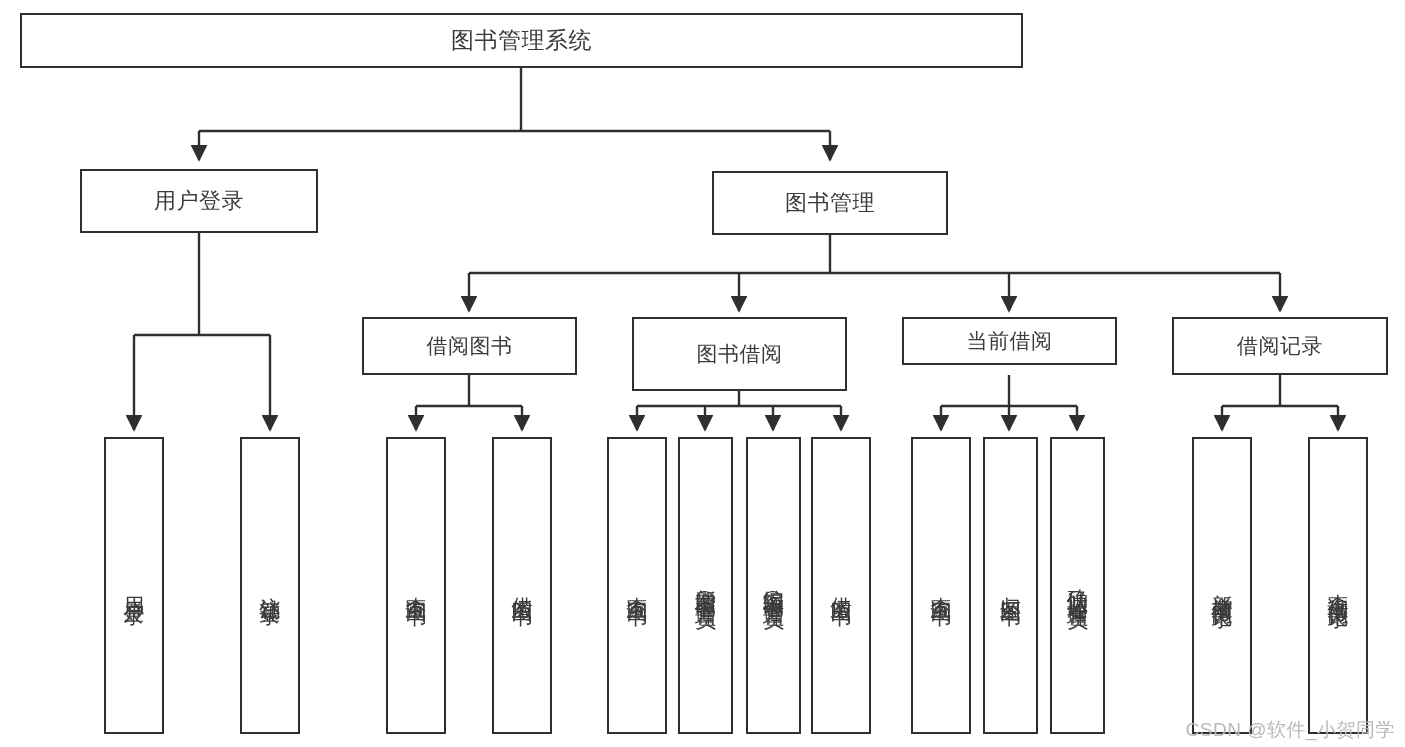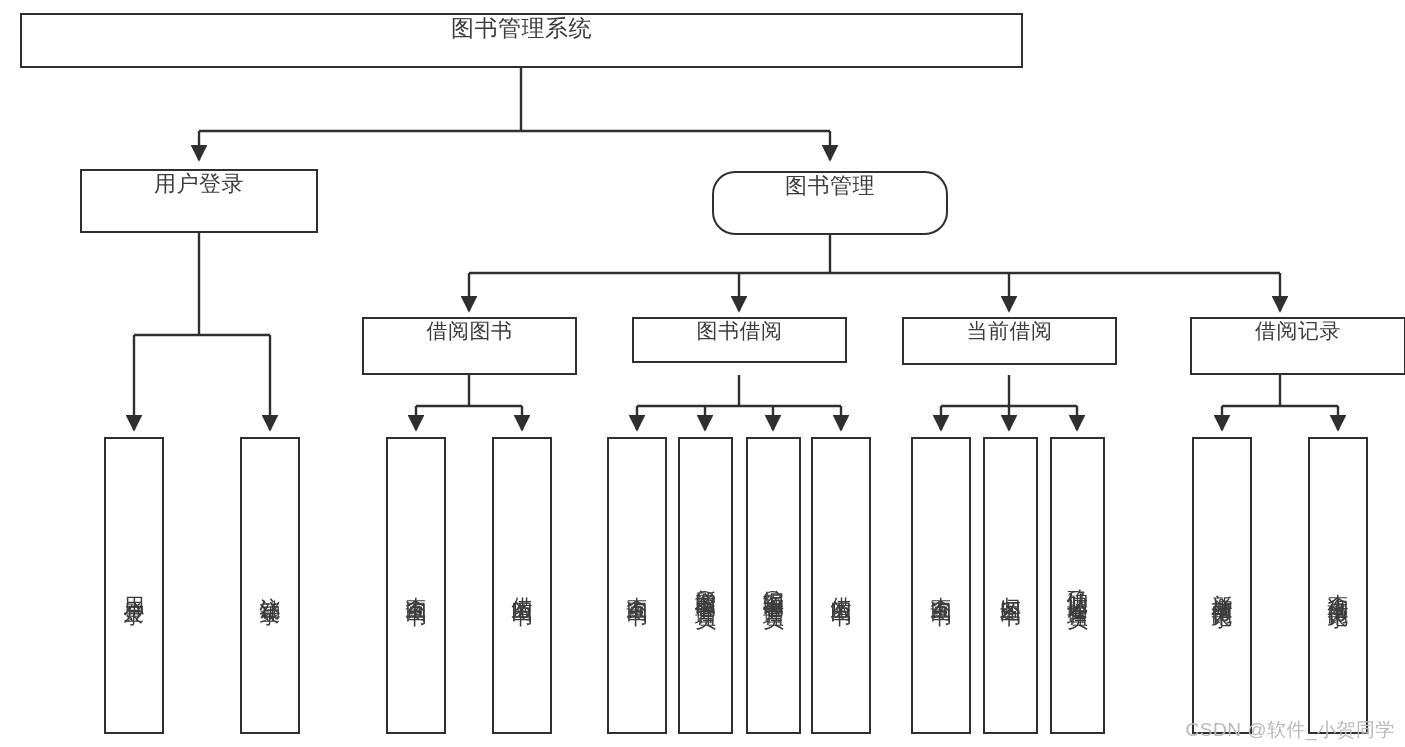--- a/index.html
+++ b/index.html
@@ -24,20 +24,21 @@
     width: 1405px;
     height: 747px;
     pointer-events: none;
   }
   .node {
     position: absolute;
     box-sizing: border-box;
     background: #ffffff;
     border: 2px solid #2f2f2f;
     display: flex;
+    align-items: center;
     justify-content: center;
     color: #3b3b3b;
     z-index: 2;
   }
   .node .lbl {
     display: block;
     line-height: 1.15;
     letter-spacing: 0.5px;
     white-space: pre;
   }
@@ -123,37 +124,37 @@
   </svg>
 
   <div class="node node-root" style="left:20px; top:13px; width:1003px; height:55px;">
     <span class="lbl">图书管理系统</span>
   </div>
 
   <div class="node node-l1" style="left:80px; top:169px; width:238px; height:64px;">
     <span class="lbl">用户登录</span>
   </div>
 
-  <div class="node node-l1" style="left:712px; top:171px; width:236px; height:64px;border-radius:23px;">
+  <div class="node node-l1" style="left:712px; top:171px; width:236px; height:64px;">
     <span class="lbl">图书管理</span>
   </div>
 
   <div class="node node-l2" style="left:362px; top:317px; width:215px; height:58px;">
     <span class="lbl">借阅图书</span>
   </div>
 
-  <div class="node node-l2" style="left:632px; top:317px; width:215px; height:46px;">
+  <div class="node node-l2" style="left:632px; top:317px; width:215px; height:74px;">
     <span class="lbl">图书借阅</span>
   </div>
 
   <div class="node node-l2" style="left:902px; top:317px; width:215px; height:48px;">
     <span class="lbl">当前借阅</span>
   </div>
 
-  <div class="node node-l2" style="left:1172px; top:317px; width:216px; height:58px;margin-left:18px;">
+  <div class="node node-l2" style="left:1172px; top:317px; width:216px; height:58px;">
     <span class="lbl">借阅记录</span>
   </div>
 
   <div class="node node-leaf" style="left:104px; top:437px; width:60px; height:297px;">
     <span class="lbl">用户登录</span>
   </div>
 
   <div class="node node-leaf" style="left:240px; top:437px; width:60px; height:297px;">
     <span class="lbl">注销登录</span>
   </div>

